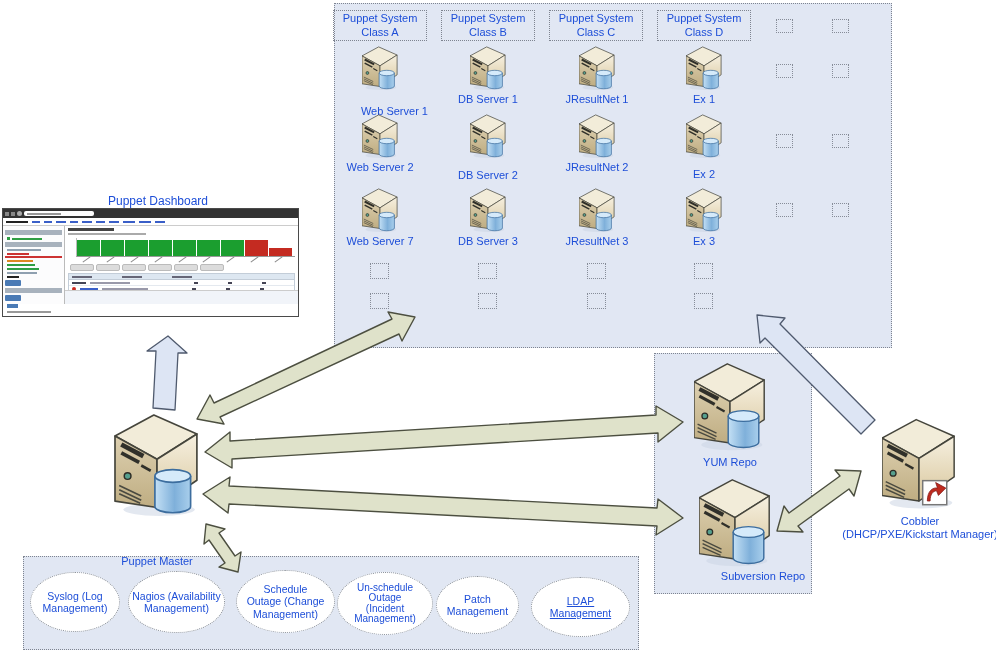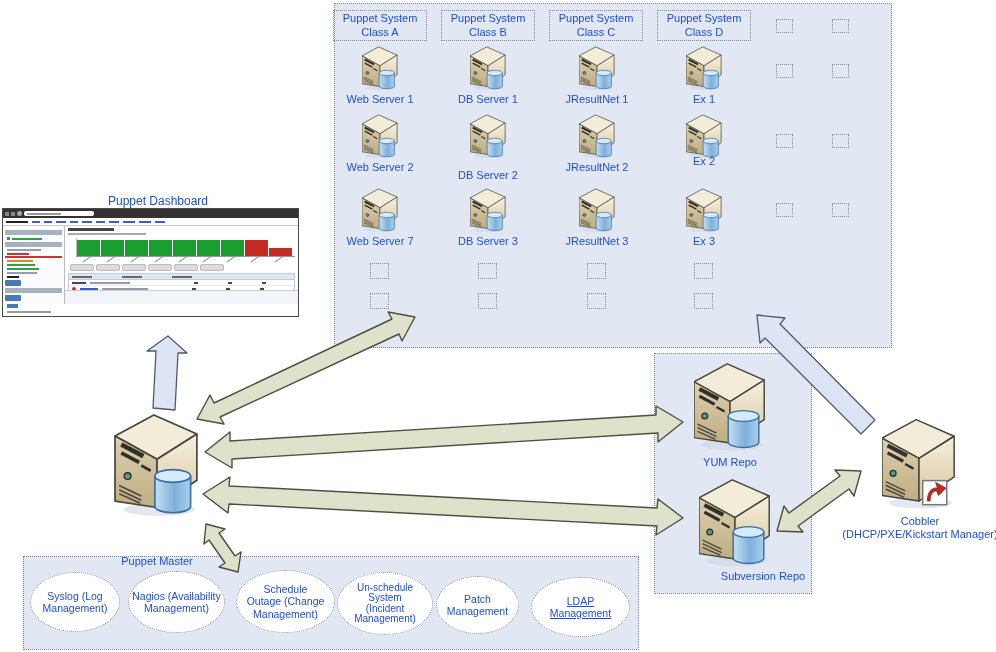--- a/index.html
+++ b/index.html
@@ -120,21 +120,21 @@
   <div class="hdrbox z3" style="left:441px;top:10px;">Puppet System
 Class B</div>
   <div class="hdrbox z3" style="left:549px;top:10px;">Puppet System
 Class C</div>
   <div class="hdrbox z3" style="left:657px;top:10px;">Puppet System
 Class D</div>
 
   <svg class="icon z3" style="left:362px;top:46px;" width="36" height="45" viewBox="0 0 80 100">
       <use href="#sym-server-db"></use>
     </svg>
-  <div class="lbl z3" style="left:332px;top:93px;width:96px;">Web Server 1</div>
+  <div class="lbl z3" style="left:332px;top:105px;width:96px;text-align:right;">Web Server 1</div>
   <svg class="icon z3" style="left:362px;top:114px;" width="36" height="45" viewBox="0 0 80 100">
       <use href="#sym-server-db"></use>
     </svg>
   <div class="lbl z3" style="left:332px;top:161px;width:96px;">Web Server 2</div>
   <svg class="icon z3" style="left:362px;top:188px;" width="36" height="45" viewBox="0 0 80 100">
       <use href="#sym-server-db"></use>
     </svg>
   <div class="lbl z3" style="left:332px;top:235px;width:96px;">Web Server 7</div>
 
   <svg class="icon z3" style="left:470px;top:46px;" width="36" height="45" viewBox="0 0 80 100">
@@ -163,21 +163,21 @@
     </svg>
   <div class="lbl z3" style="left:549px;top:235px;width:96px;">JResultNet 3</div>
 
   <svg class="icon z3" style="left:686px;top:46px;" width="36" height="45" viewBox="0 0 80 100">
       <use href="#sym-server-db"></use>
     </svg>
   <div class="lbl z3" style="left:656px;top:93px;width:96px;text-align:center;">Ex 1</div>
   <svg class="icon z3" style="left:686px;top:114px;" width="36" height="45" viewBox="0 0 80 100">
       <use href="#sym-server-db"></use>
     </svg>
-  <div class="lbl z3" style="left:656px;top:155px;width:96px;">Ex 2</div>
+  <div class="lbl z3" style="left:656px;top:168px;width:96px;">Ex 2</div>
   <svg class="icon z3" style="left:686px;top:188px;" width="36" height="45" viewBox="0 0 80 100">
       <use href="#sym-server-db"></use>
     </svg>
   <div class="lbl z3" style="left:656px;top:235px;width:96px;">Ex 3</div>
 
   <div class="dots" style="left:370px;top:263px;width:19px;height:16px;"></div>
   <div class="dots" style="left:370px;top:293px;width:19px;height:16px;"></div>
   <div class="dots" style="left:478px;top:263px;width:19px;height:16px;"></div>
   <div class="dots" style="left:478px;top:293px;width:19px;height:16px;"></div>
   <div class="dots" style="left:587px;top:263px;width:19px;height:16px;"></div>
@@ -335,21 +335,21 @@
 (DHCP/PXE/Kickstart Manager)</div>
 
   <div class="ellipse" style="left:30px;top:572px;width:90px;height:60px;">Syslog (Log
 Management)</div>
   <div class="ellipse" style="left:128px;top:571px;width:97px;height:62px;">Nagios (Availability
 Management)</div>
   <div class="ellipse" style="left:236px;top:570px;width:99px;height:63px;">Schedule
 Outage (Change
 Management)</div>
   <div class="ellipse" style="left:337px;top:572px;width:96px;height:63px;font-size:10px;line-height:1.05;">Un-schedule
-System
+Outage
 (Incident
 Management)</div>
   <div class="ellipse" style="left:436px;top:576px;width:83px;height:58px;">Patch
 Management</div>
   <div class="ellipse" style="left:531px;top:577px;width:99px;height:60px;text-decoration:underline;">LDAP
 Management</div>
 
 </div>
 
 </body></html>

